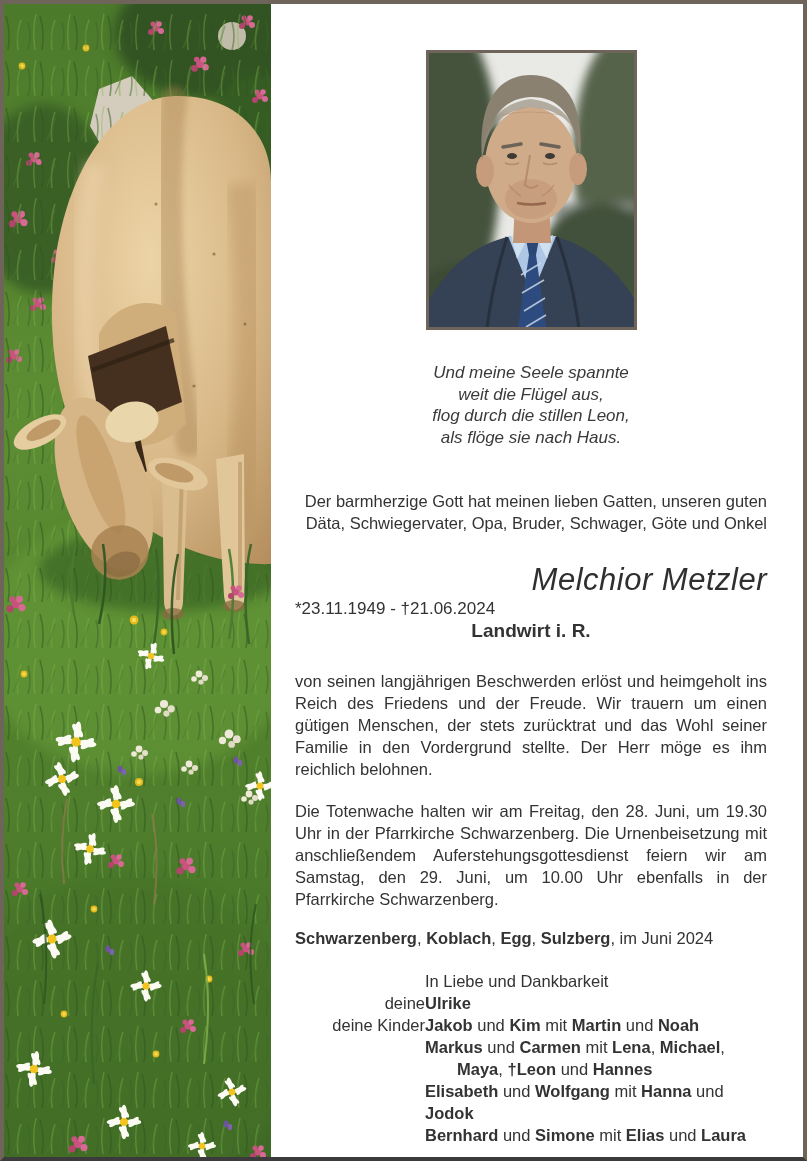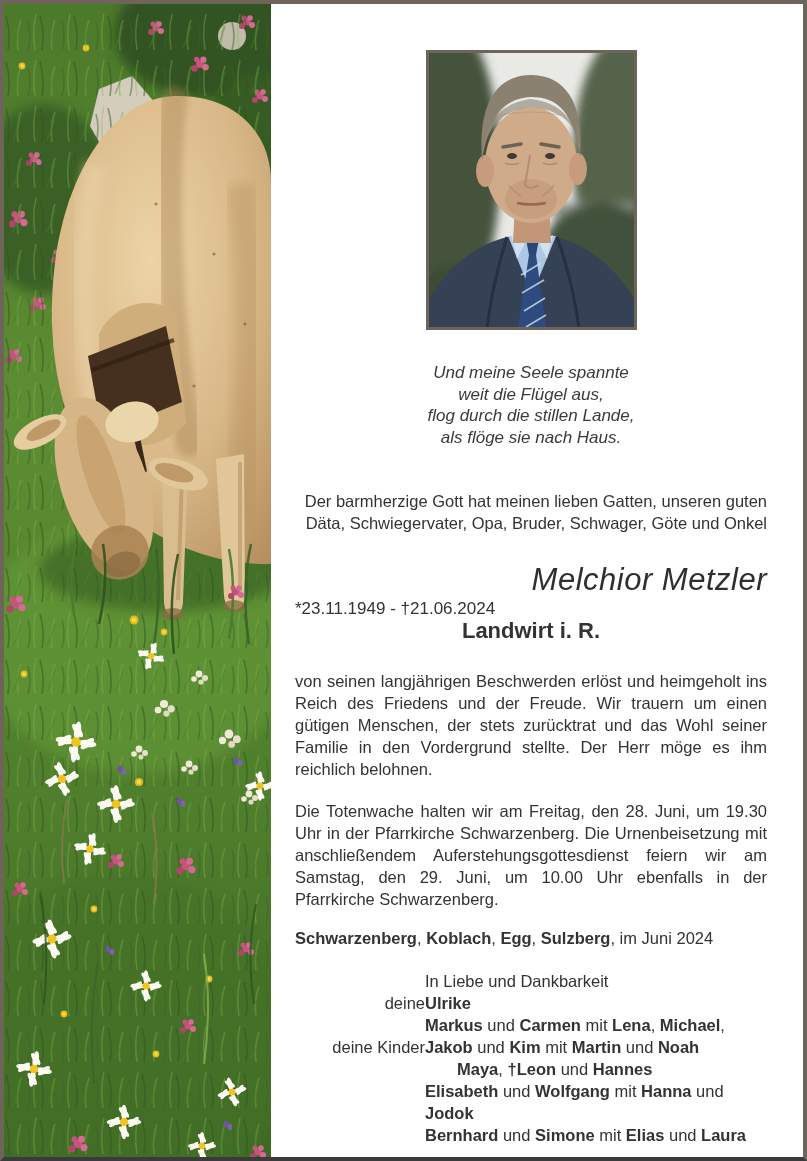--- a/index.html
+++ b/index.html
@@ -13,21 +13,21 @@
   .photo-col{width:267px;height:1153px;flex:none;}
   .photo-col svg{display:block;width:267px;height:1153px;}
   .content-col{flex:1;box-sizing:border-box;padding:0 36px 0 24px;background:#fff;}
   .portrait{width:205px;height:274px;border:3px solid #6f6459;margin:46px auto 0;}
   .portrait svg{display:block;width:205px;height:274px;}
   .poem{margin-top:32px;text-align:center;font-style:italic;font-size:17px;line-height:21.5px;color:#3a3a3a;}
   .poem-attr{font-size:13.5px;margin-top:2px;}
   .intro{margin-top:42px;font-size:16.5px;line-height:22px;text-align:right;}
   .name{margin-top:28px;text-align:right;font-size:31px;font-weight:400;letter-spacing:.5px;line-height:36px;color:#2f2f2f;font-style:italic;}
   .dates{text-align:left;font-weight:normal;font-size:17px;line-height:22px;}
-  .prof{text-align:center;font-weight:bold;font-size:22px;line-height:22px;}
+  .prof{text-align:center;font-weight:bold;font-size:19px;line-height:22px;}
   .para{font-size:16.5px;line-height:22px;text-align:justify;}
   .para-1{margin-top:28px;}
   .para-2{margin-top:20px;}
   .places{margin-top:17px;font-size:16.5px;line-height:22px;}
   .family{margin-top:21px;font-size:16.5px;line-height:22px;}
   .fam-row{display:flex;}
   .fam-label{width:130px;flex:none;text-align:right;box-sizing:border-box;white-space:nowrap;}
   .fam-content{flex:1;}
   .fam-content.indent{padding-left:32px;}
   .b{font-weight:bold;}
@@ -279,21 +279,21 @@
         <path d="M 101 102 C 99 115 97 125 96 132 Q 102 138 109 132" stroke="#b08666" stroke-width="2" fill="none" opacity="0.8"></path>
         <path d="M 88 150 Q 102 153 117 150" stroke="#96684e" stroke-width="2.5" fill="none"></path>
         <path d="M 80 132 Q 86 140 92 143 M 125 132 Q 119 140 113 143" stroke="#b08666" stroke-width="1.5" fill="none" opacity="0.6"></path>
         <path d="M 72 62 Q 102 56 132 62" stroke="#b08666" stroke-width="1.2" fill="none" opacity="0.4"></path>
       </svg>
     </div>
 
     <div class="poem">
       <div>Und meine Seele spannte</div>
       <div>weit die Flügel aus,</div>
-      <div>flog durch die stillen Lande,</div>
+      <div>flog durch die stillen Leon,</div>
       <div>als flöge sie nach Haus.</div>
     </div>
 
     <div class="intro">Der barmherzige Gott hat meinen lieben Gatten, unseren guten Däta, Schwiegervater, Opa, Bruder, Schwager, Göte und Onkel</div>
 
     <div class="name">Melchior Metzler</div>
     <div class="dates">*23.11.1949 - †21.06.2024</div>
     <div class="prof">Landwirt i. R.</div>
 
     <div class="para para-1">von seinen langjährigen Beschwerden erlöst und heimgeholt ins Reich des Friedens und der Freude. Wir trauern um einen gütigen Menschen, der stets zurücktrat und das Wohl seiner Familie in den Vordergrund stellte. Der Herr möge es ihm reichlich belohnen.</div>
@@ -304,29 +304,29 @@
     <div class="family">
         <div class="fam-row">
           <div class="fam-label"></div>
           <div class="fam-content"><span>In Liebe und Dankbarkeit</span></div>
         </div>
         <div class="fam-row">
           <div class="fam-label">deine</div>
           <div class="fam-content"><span class="b">Ulrike</span></div>
         </div>
         <div class="fam-row">
-          <div class="fam-label"></div>
-          <div class="fam-content"><span class="b">Markus</span><span> und </span><span class="b">Carmen</span><span> mit </span><span class="b">Lena</span><span>, </span><span class="b">Michael</span><span>,</span></div>
-        </div>
-        <div class="fam-row">
           <div class="fam-label">deine Kinder</div>
           <div class="fam-content"><span class="b">Jakob</span><span> und </span><span class="b">Kim</span><span> mit </span><span class="b">Martin</span><span> und </span><span class="b">Noah</span></div>
         </div>
         <div class="fam-row">
           <div class="fam-label"></div>
+          <div class="fam-content"><span class="b">Markus</span><span> und </span><span class="b">Carmen</span><span> mit </span><span class="b">Lena</span><span>, </span><span class="b">Michael</span><span>,</span></div>
+        </div>
+        <div class="fam-row">
+          <div class="fam-label"></div>
           <div class="fam-content indent"><span class="b">Maya</span><span>, </span><span class="b">†Leon</span><span> und </span><span class="b">Hannes</span></div>
         </div>
         <div class="fam-row">
           <div class="fam-label"></div>
           <div class="fam-content"><span class="b">Elisabeth</span><span> und </span><span class="b">Wolfgang</span><span> mit </span><span class="b">Hanna</span><span> und </span><span class="b">Jodok</span></div>
         </div>
         <div class="fam-row">
           <div class="fam-label"></div>
           <div class="fam-content"><span class="b">Bernhard</span><span> und </span><span class="b">Simone</span><span> mit </span><span class="b">Elias</span><span> und </span><span class="b">Laura</span></div>
         </div>

